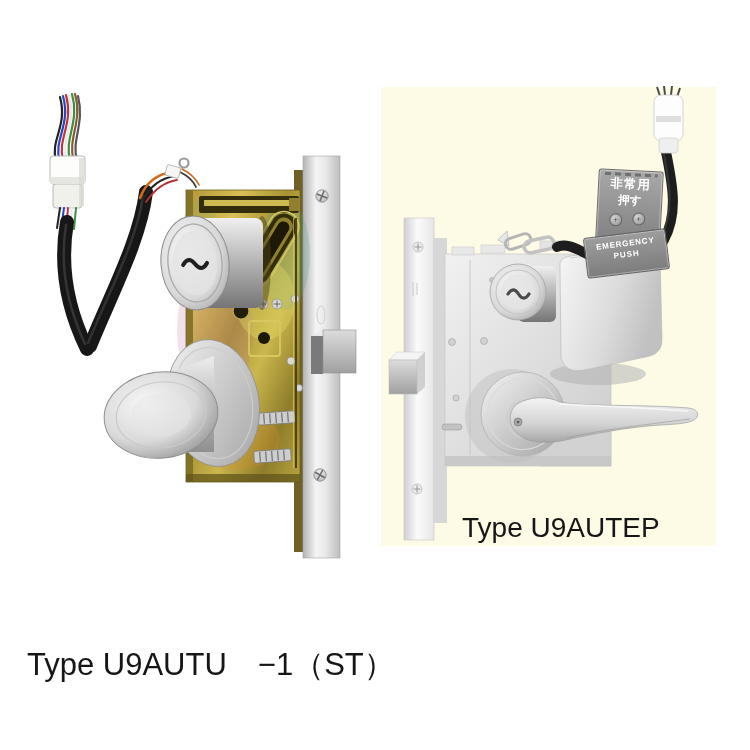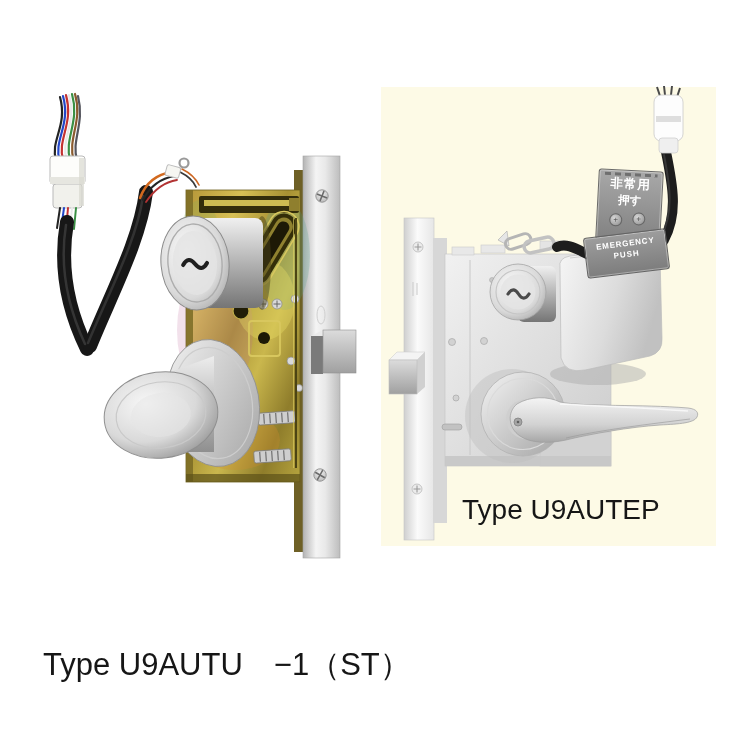--- a/index.html
+++ b/index.html
@@ -29,22 +29,22 @@
   .em-screw.s2{left:35px;top:41px;}
   .em-base{
     position:absolute;left:585px;top:233px;width:81px;height:39px;
     transform:rotate(-7deg);border-radius:3px;z-index:3;
     background:linear-gradient(180deg,#9d9d9d,#7d7d7d);
     border:1px solid #626262;box-shadow:inset 0 0 0 1px rgba(255,255,255,.35);
   }
   .em-en1{margin-top:6px;text-align:center;color:#fff;font-size:8px;font-weight:bold;letter-spacing:.8px;line-height:1.1;}
   .em-en2{margin-top:2px;text-align:center;color:#fff;font-size:8px;font-weight:bold;letter-spacing:1px;line-height:1.1;}
   .label{position:absolute;color:#161616;z-index:3;white-space:nowrap;}
-  .label-left{left:27px;top:644px;font-size:31px;margin-left:16px;}
-  .label-right{left:462px;top:494px;font-size:28px;}
+  .label-left{left:27px;top:644px;font-size:31px;}
+  .label-right{left:462px;top:512px;font-size:28px;}
 </style>
 </head>
 <body>
 
 <div class="stage">
 
   <div class="yellow-panel"></div>
 
   <svg class="scene" width="750" height="750" viewBox="0 0 750 750">
     <defs>

